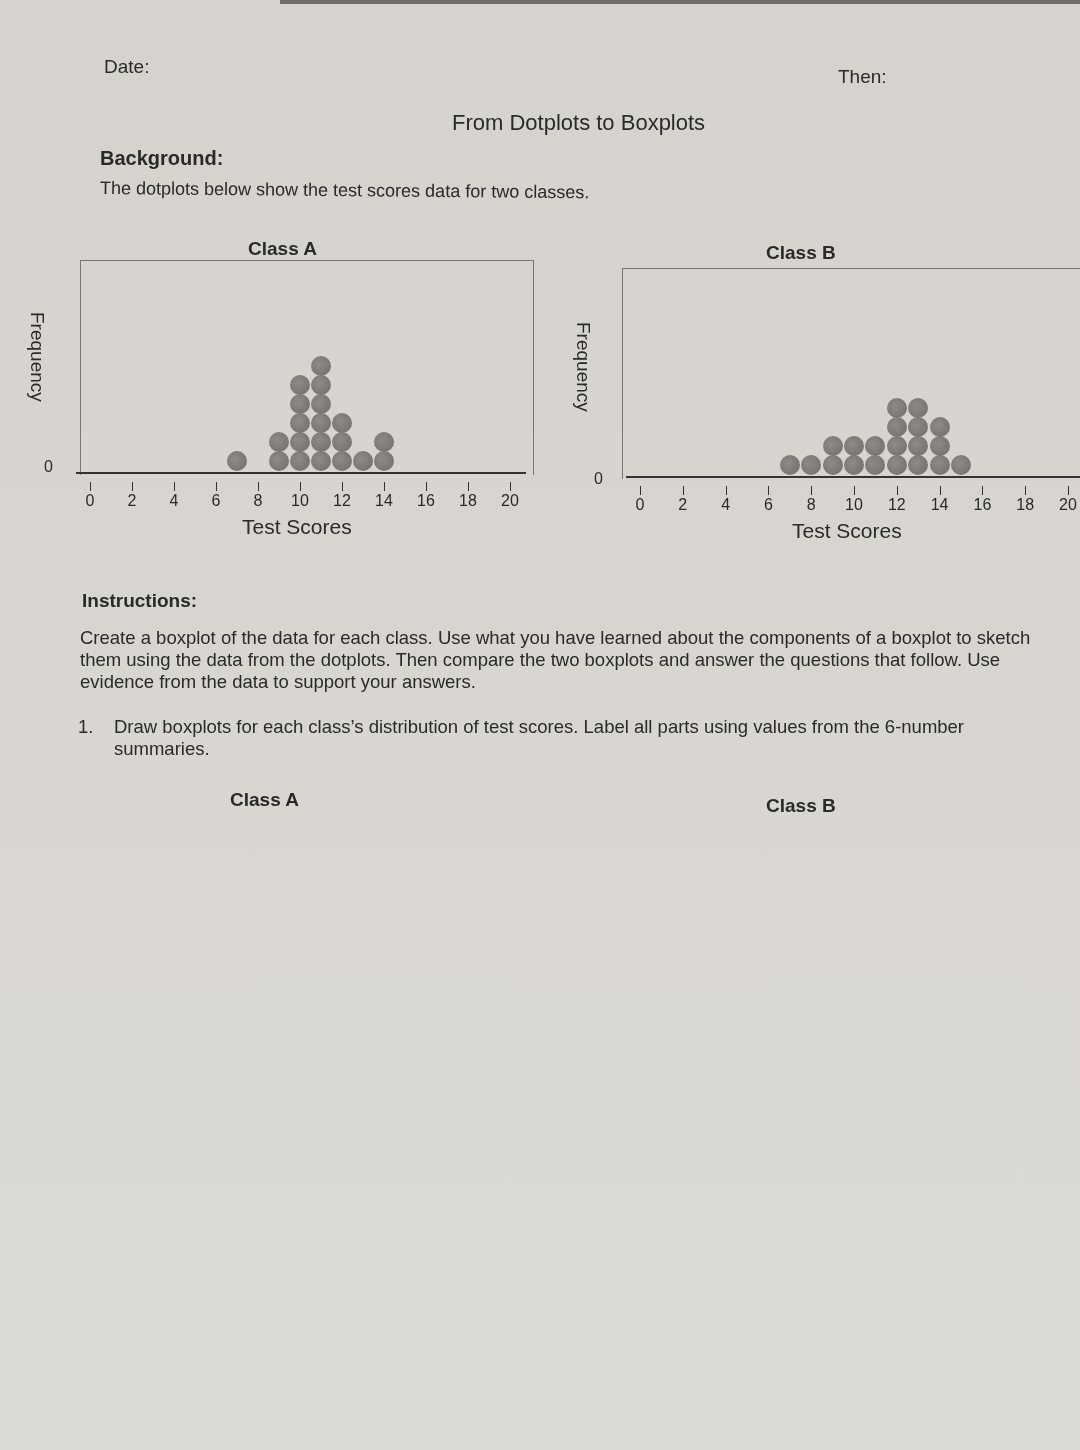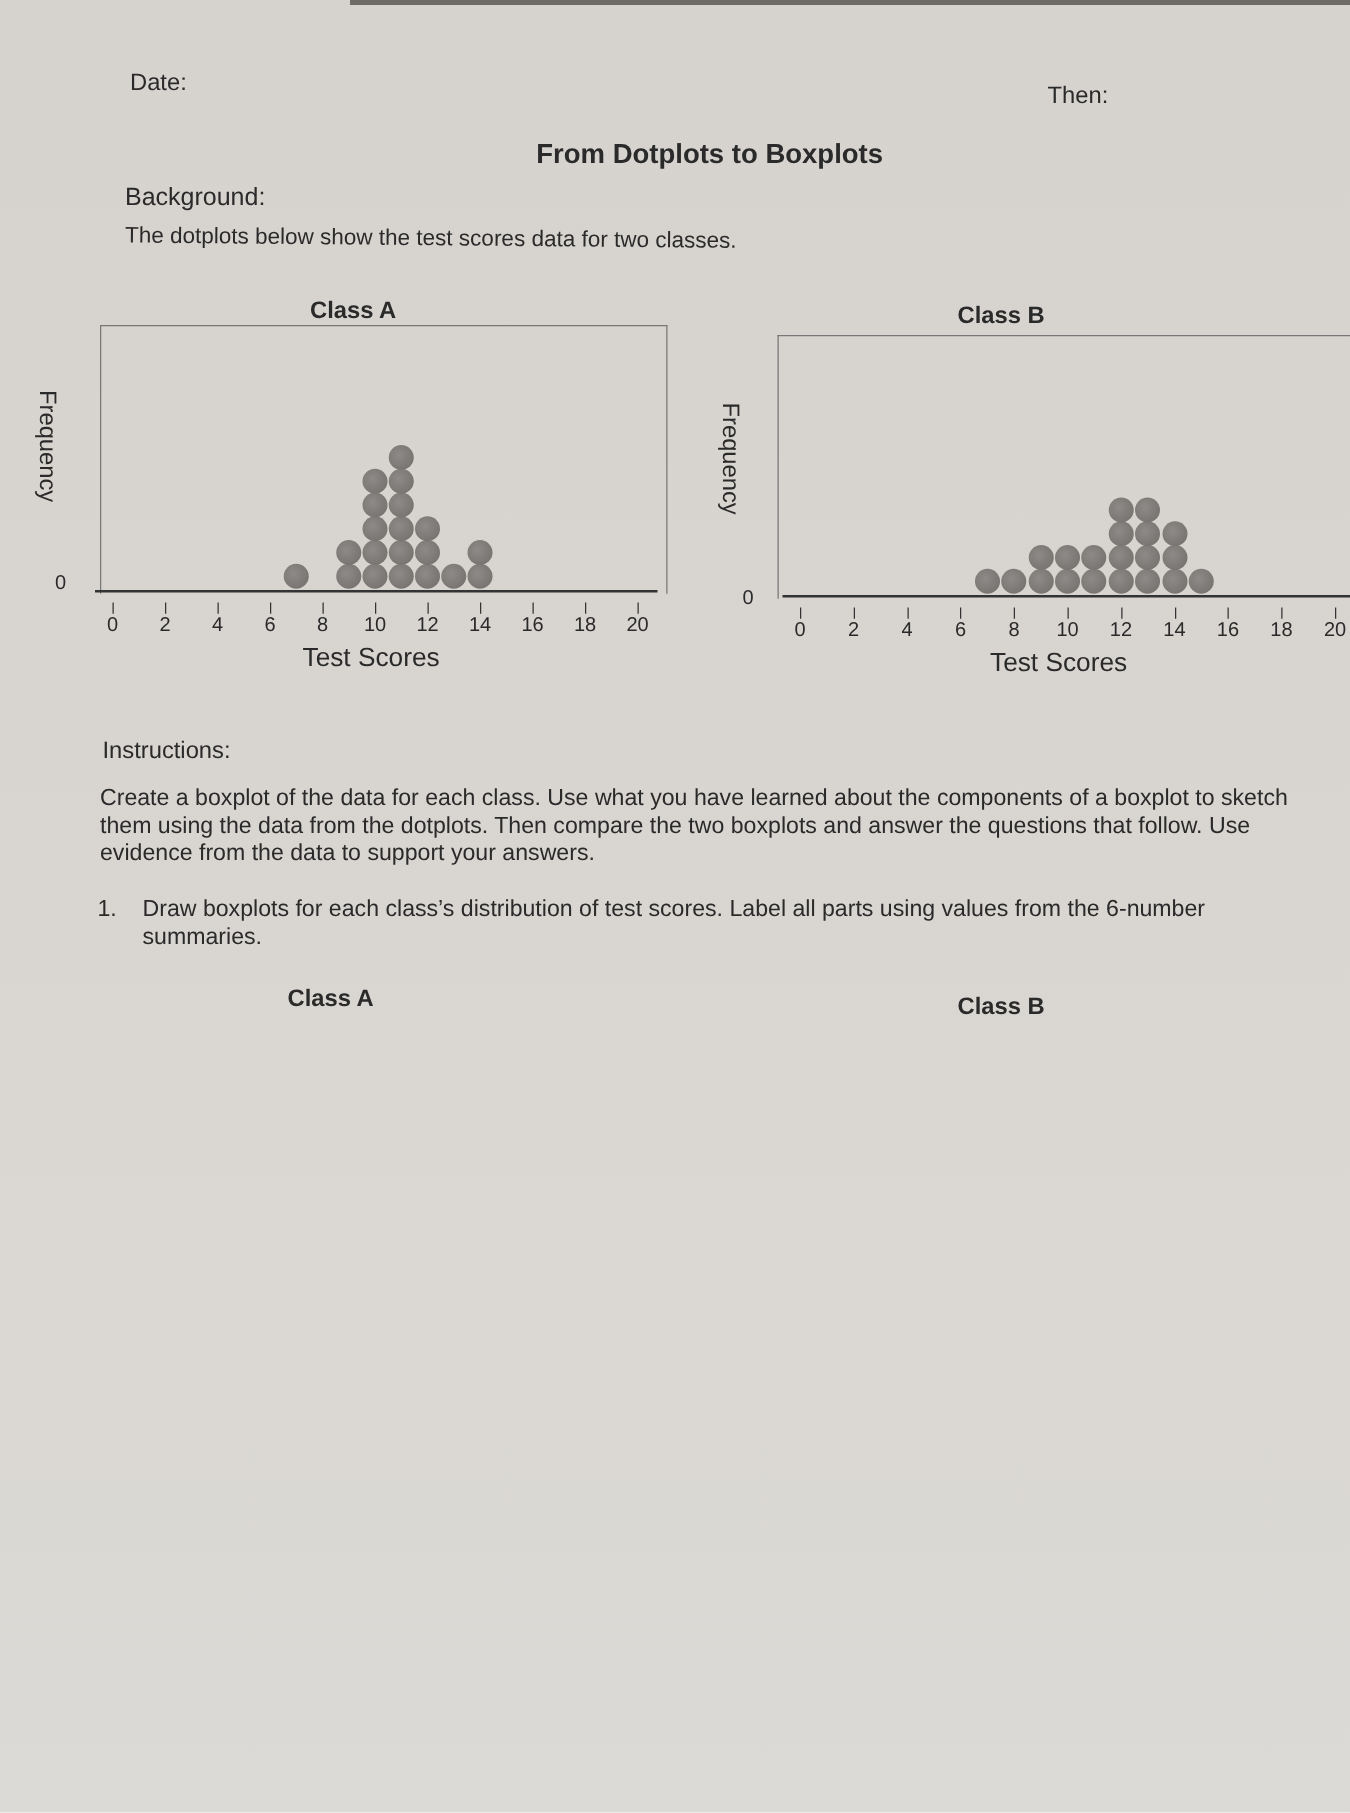--- a/index.html
+++ b/index.html
@@ -7,34 +7,34 @@
     width: 1080px; height: 1450px; overflow: hidden;
     background: linear-gradient(180deg, #d6d3cf 0%, #d8d5d1 40%, #dcdad6 100%);
     font-family: "Liberation Sans", sans-serif;
     color: #2a2a2a;
     position: relative;
   }
   .topstrip { position: absolute; left: 280px; top: 0; width: 800px; height: 4px; background: #6e6a66; }
   .abs { position: absolute; }
   .name-label { left: 104px; top: 56px; font-size: 19px; }
   .date-label { left: 838px; top: 66px; font-size: 19px; }
-  .title { left: 429px; top: 110px; font-size: 22px; font-weight: bold; }
-  .bg-heading { left: 100px; top: 147px; font-size: 20px; font-weight: normal; }
+  .title { left: 452px; top: 110px; font-size: 22px; font-weight: normal; }
+  .bg-heading { left: 100px; top: 147px; font-size: 20px; font-weight: bold; }
   .bg-text { left: 100px; top: 178px; font-size: 18px; transform: rotate(0.5deg); transform-origin: left; }
   .chart-title { font-size: 19px; font-weight: bold; }
   .plot-frame { border: 1px solid #777; border-bottom: none; }
   .freq { font-size: 19px; transform: rotate(90deg); transform-origin: left top; white-space: nowrap; }
   .zero { font-size: 16px; }
   .tick-label { font-size: 16px; position: absolute; transform: translateX(-50%); }
   .tick { position: absolute; width: 1px; height: 9px; background: #333; }
   .axis-title { font-size: 21px; }
   .dot { position: absolute; width: 20px; height: 20px; border-radius: 50%;
          background: radial-gradient(circle at 40% 40%, #8d8a87, #6f6c69); transform: translate(-50%, 0); }
   .baseline { position: absolute; height: 1.5px; background: #333; }
-  .instr-heading { left: 82px; top: 590px; font-size: 19px; font-weight: normal; }
+  .instr-heading { left: 82px; top: 590px; font-size: 19px; font-weight: bold; }
   .instr-text { left: 80px; top: 627px; width: 990px; font-size: 18.5px; line-height: 22px; }
   .q1 { left: 78px; top: 716px; width: 960px; font-size: 18.5px; line-height: 22px; }
   .q1-num { position: absolute; left: 0; top: 0; }
   .q1-text { position: absolute; left: 36px; top: 0; width: 920px; }
   .answer-label { font-size: 19px; font-weight: bold; }
 </style>
 </head>
 <body>
 
 <div class="topstrip"></div>

